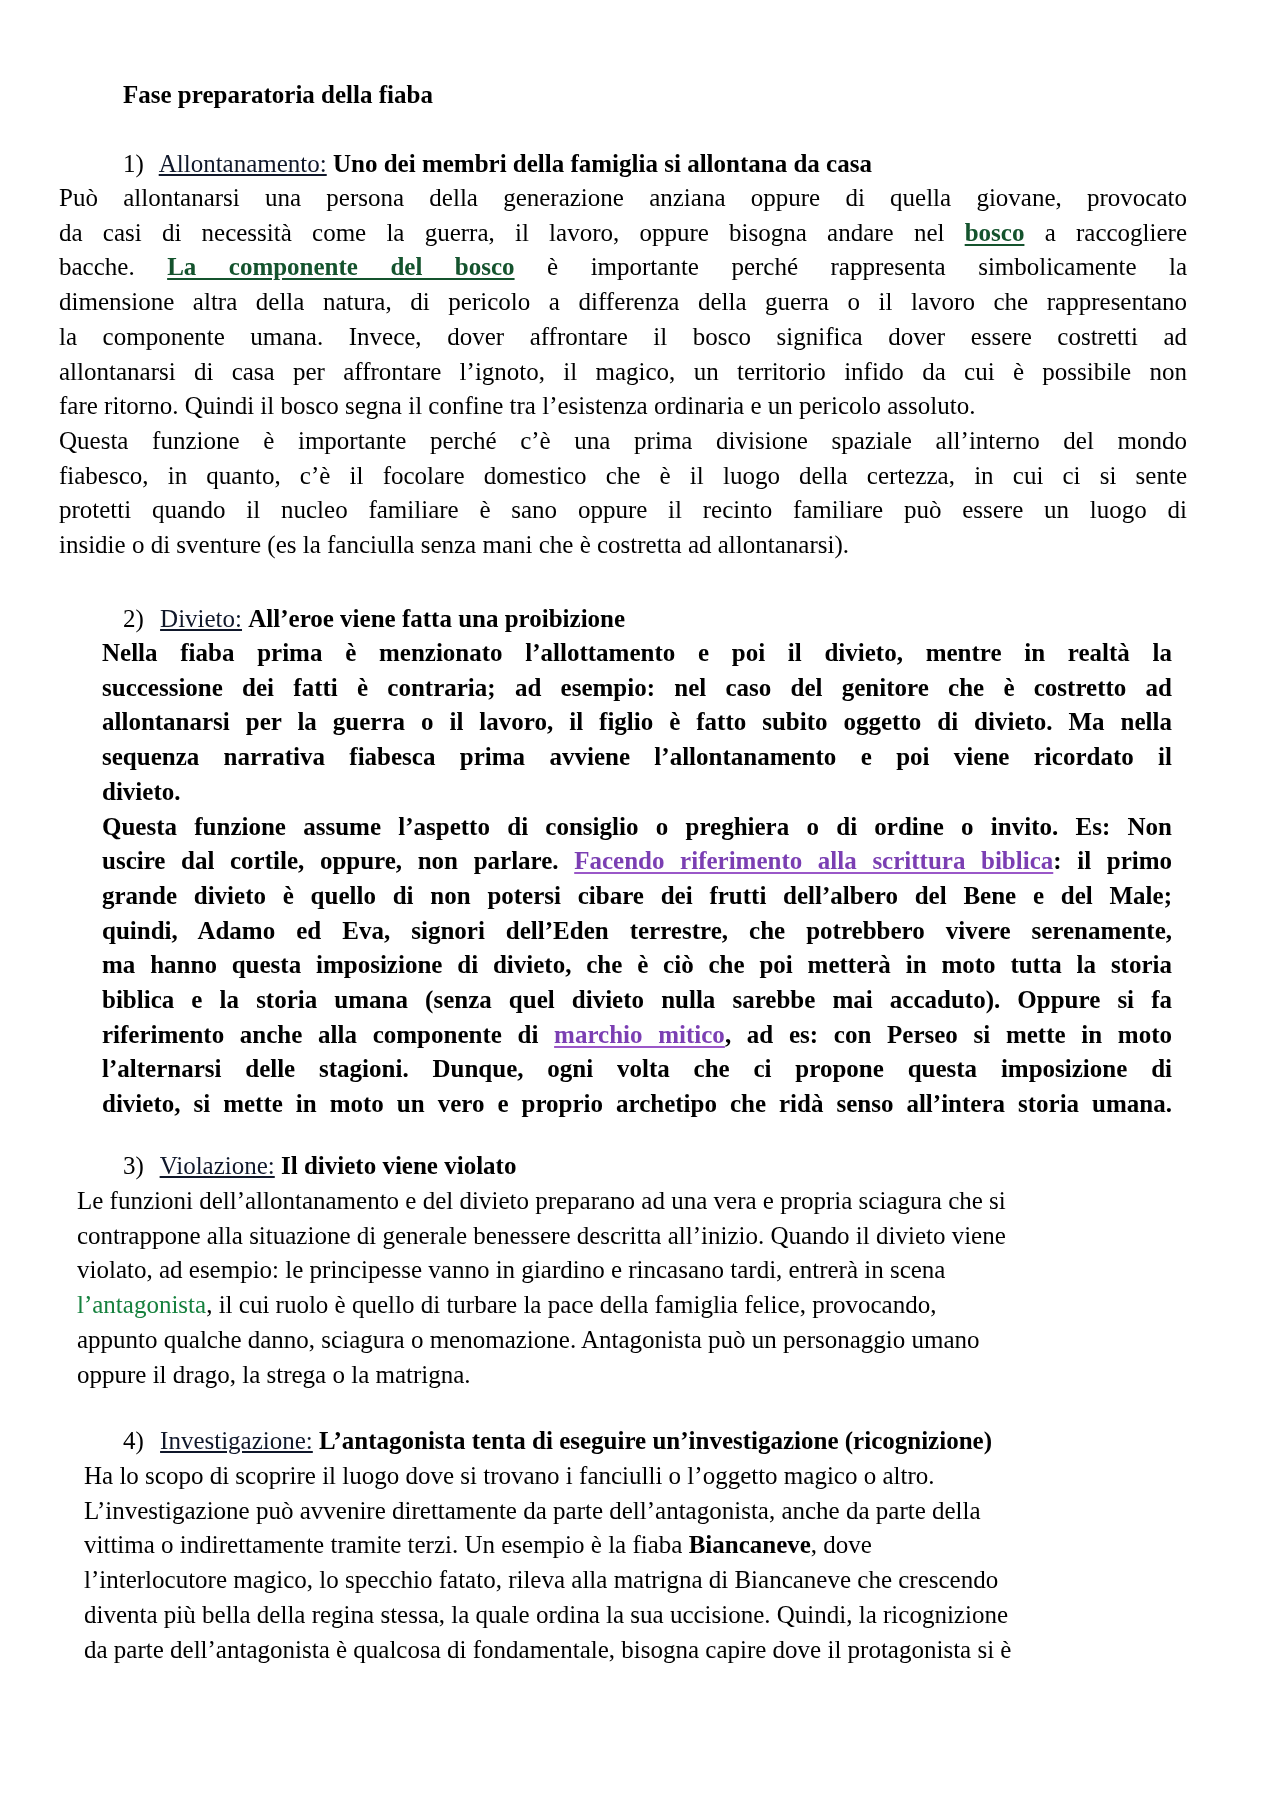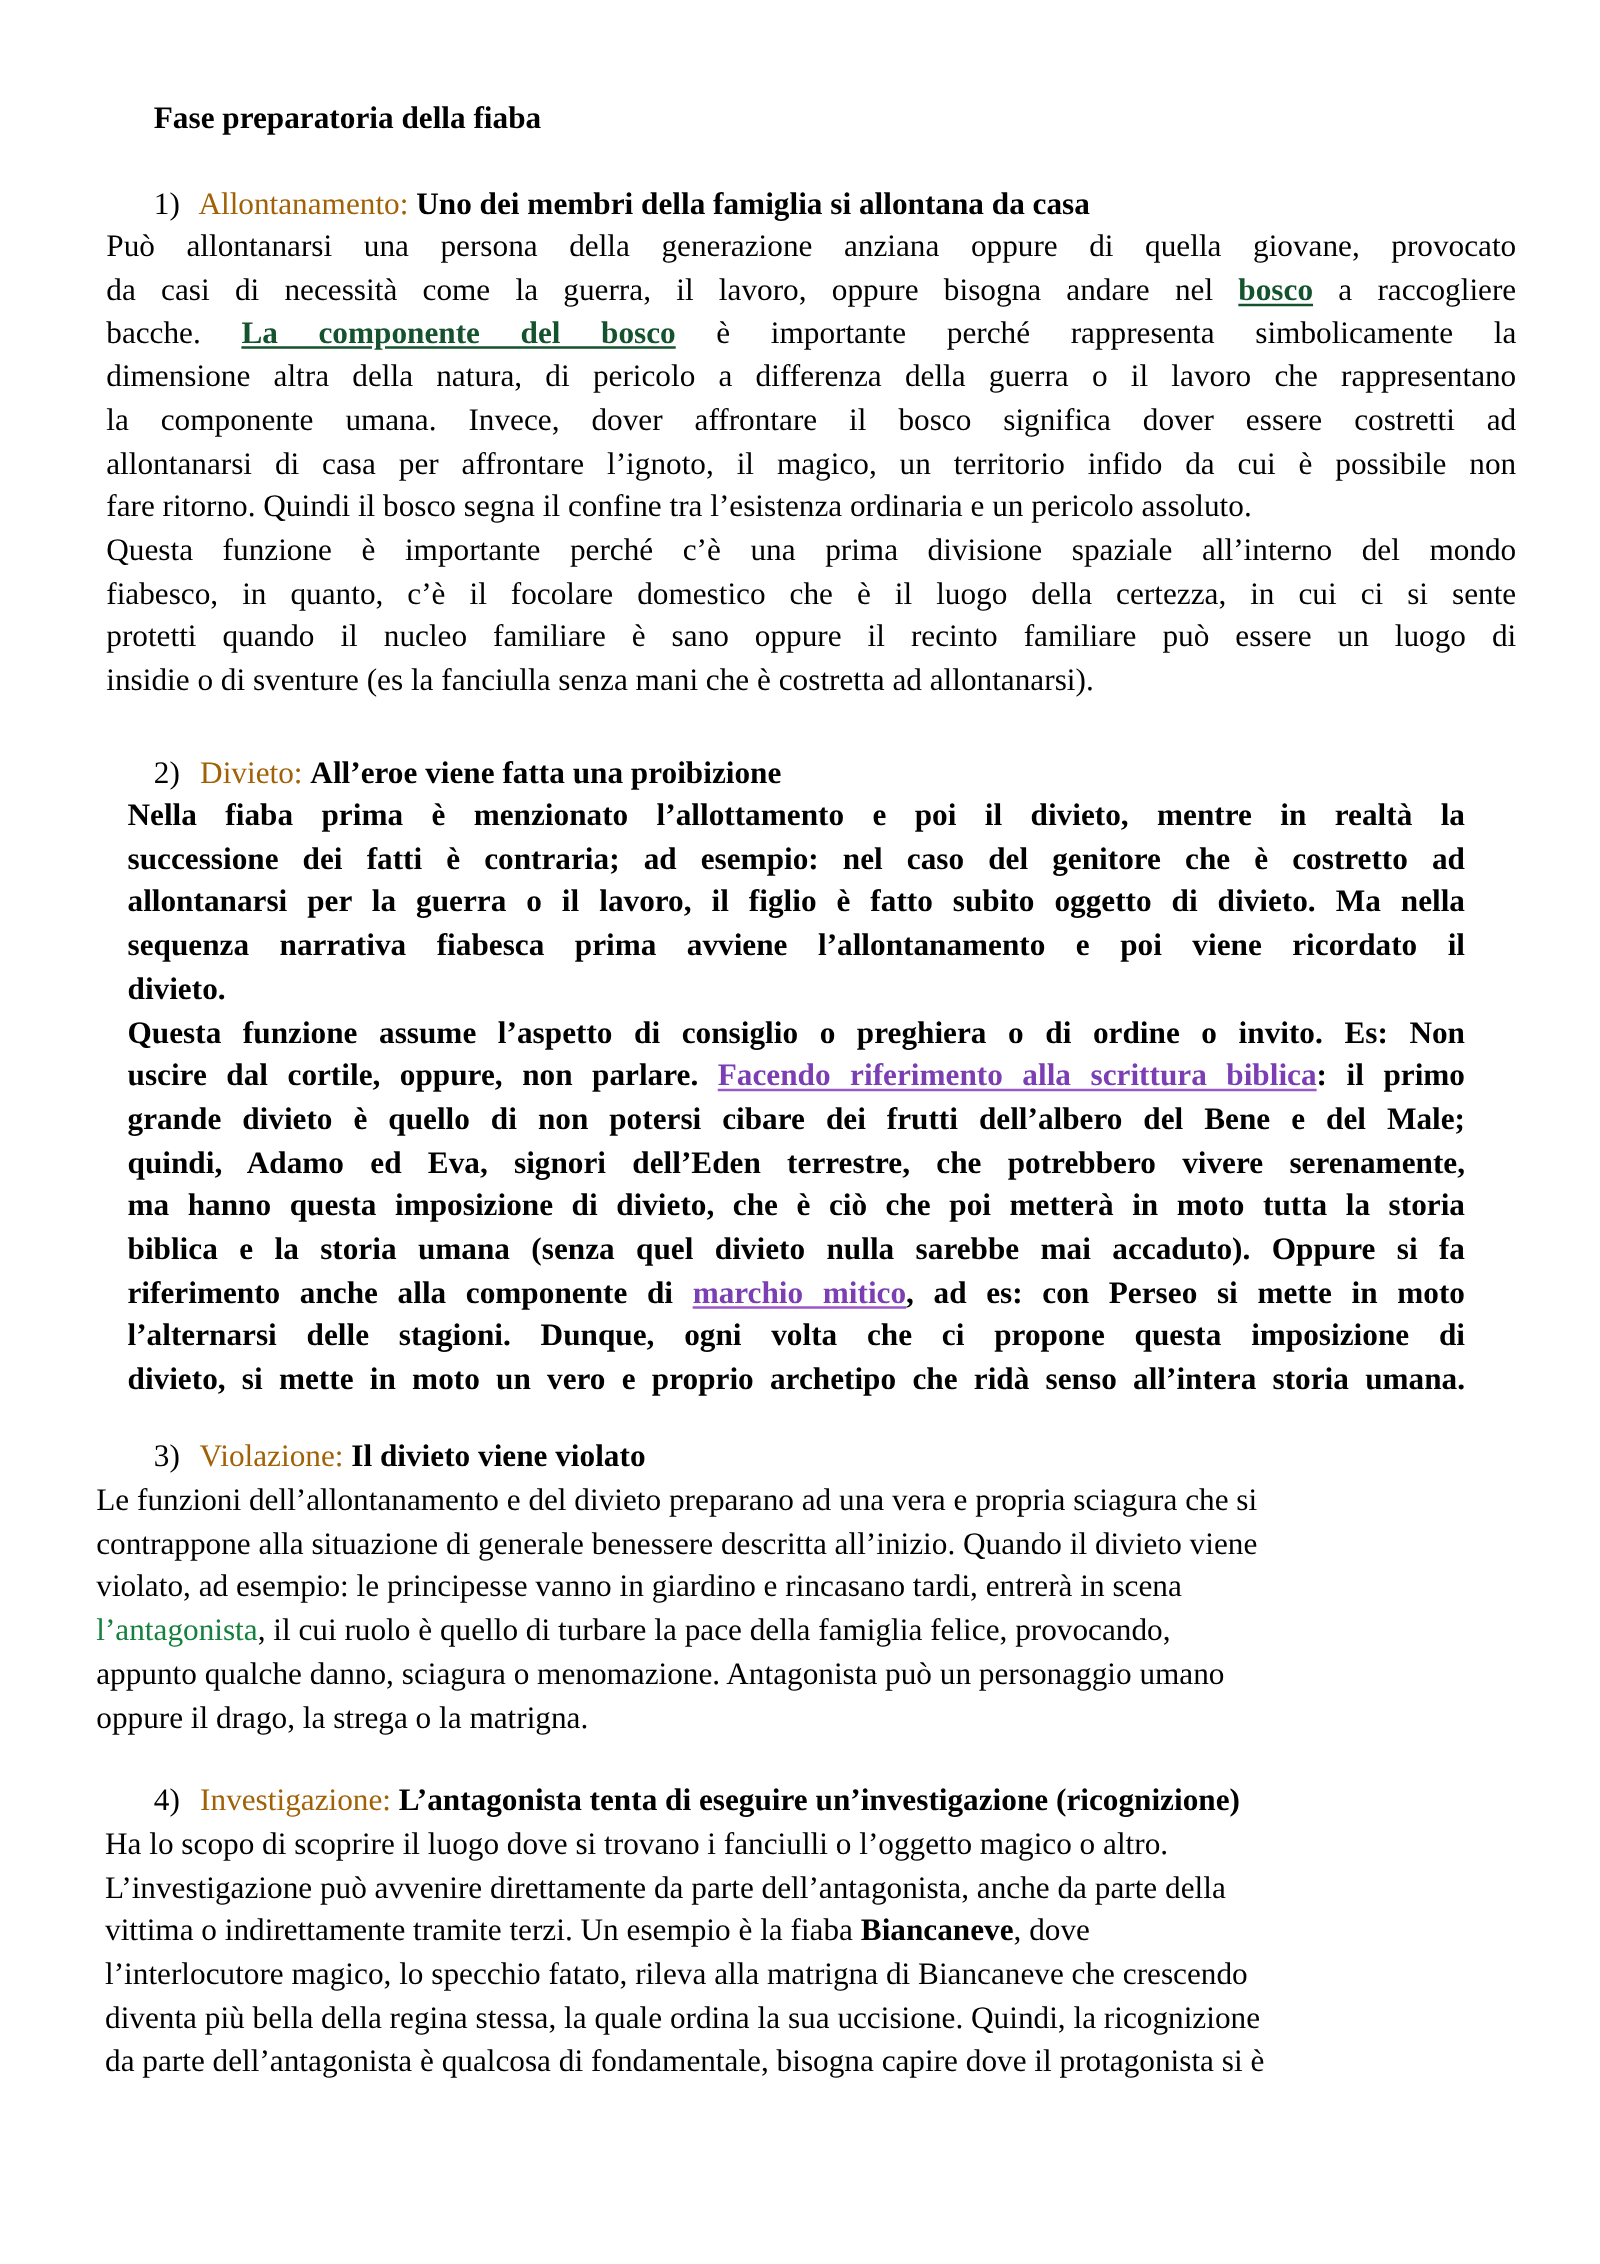--- a/index.html
+++ b/index.html
@@ -32,21 +32,21 @@
       margin: 0;
     }
     .section-heading {
       position: absolute;
       font-size: 25px;
       line-height: 32px;
       white-space: nowrap;
       margin: 0;
     }
     .section-heading .num { margin-right: 10px; }
-    .section-heading .term { color: #a16207; }
+    .section-heading .term { color: #0f172a; text-decoration: underline; }
     .section-heading .desc { font-weight: bold; }
     .para {
       position: absolute;
       font-size: 25px;
       line-height: 34.7px;
       text-align: justify;
       margin: 0;
     }
     .para .line {
       display: block;
@@ -77,21 +77,21 @@
 
 <div class="page">
 
   <h1 class="doc-title">Fase preparatoria della fiaba</h1>
 
   <div class="section-heading" style="left:123px; top:148px;">
     <span class="num">1)</span>
     <span class="term">Allontanamento:</span>
     <span class="desc">Uno dei membri della famiglia si allontana da casa</span>
   </div>
-  <div class="para" style="left:85px; top:181px; width:1128px;">
+  <div class="para" style="left:59px; top:181px; width:1128px;">
     <span class="line"><span>Può allontanarsi una persona della generazione anziana oppure di quella giovane, provocato</span></span>
     <span class="line"><span>da casi di necessità come la guerra, il lavoro, oppure bisogna andare nel </span><span class="green-link">bosco</span><span> a raccogliere</span></span>
     <span class="line"><span>bacche. </span><span class="green-link">La componente del bosco</span><span> è importante perché rappresenta simbolicamente la</span></span>
     <span class="line"><span>dimensione altra della natura, di pericolo a differenza della guerra o il lavoro che rappresentano</span></span>
     <span class="line"><span>la componente umana. Invece, dover affrontare il bosco significa dover essere costretti ad</span></span>
     <span class="line"><span>allontanarsi di casa per affrontare l’ignoto, il magico, un territorio infido da cui è possibile non</span></span>
     <span class="line last"><span>fare ritorno. Quindi il bosco segna il confine tra l’esistenza ordinaria e un pericolo assoluto.</span></span>
     <span class="line"><span>Questa funzione è importante perché c’è una prima divisione spaziale all’interno del mondo</span></span>
     <span class="line"><span>fiabesco, in quanto, c’è il focolare domestico che è il luogo della certezza, in cui ci si sente</span></span>
     <span class="line"><span>protetti quando il nucleo familiare è sano oppure il recinto familiare può essere un luogo di</span></span>

